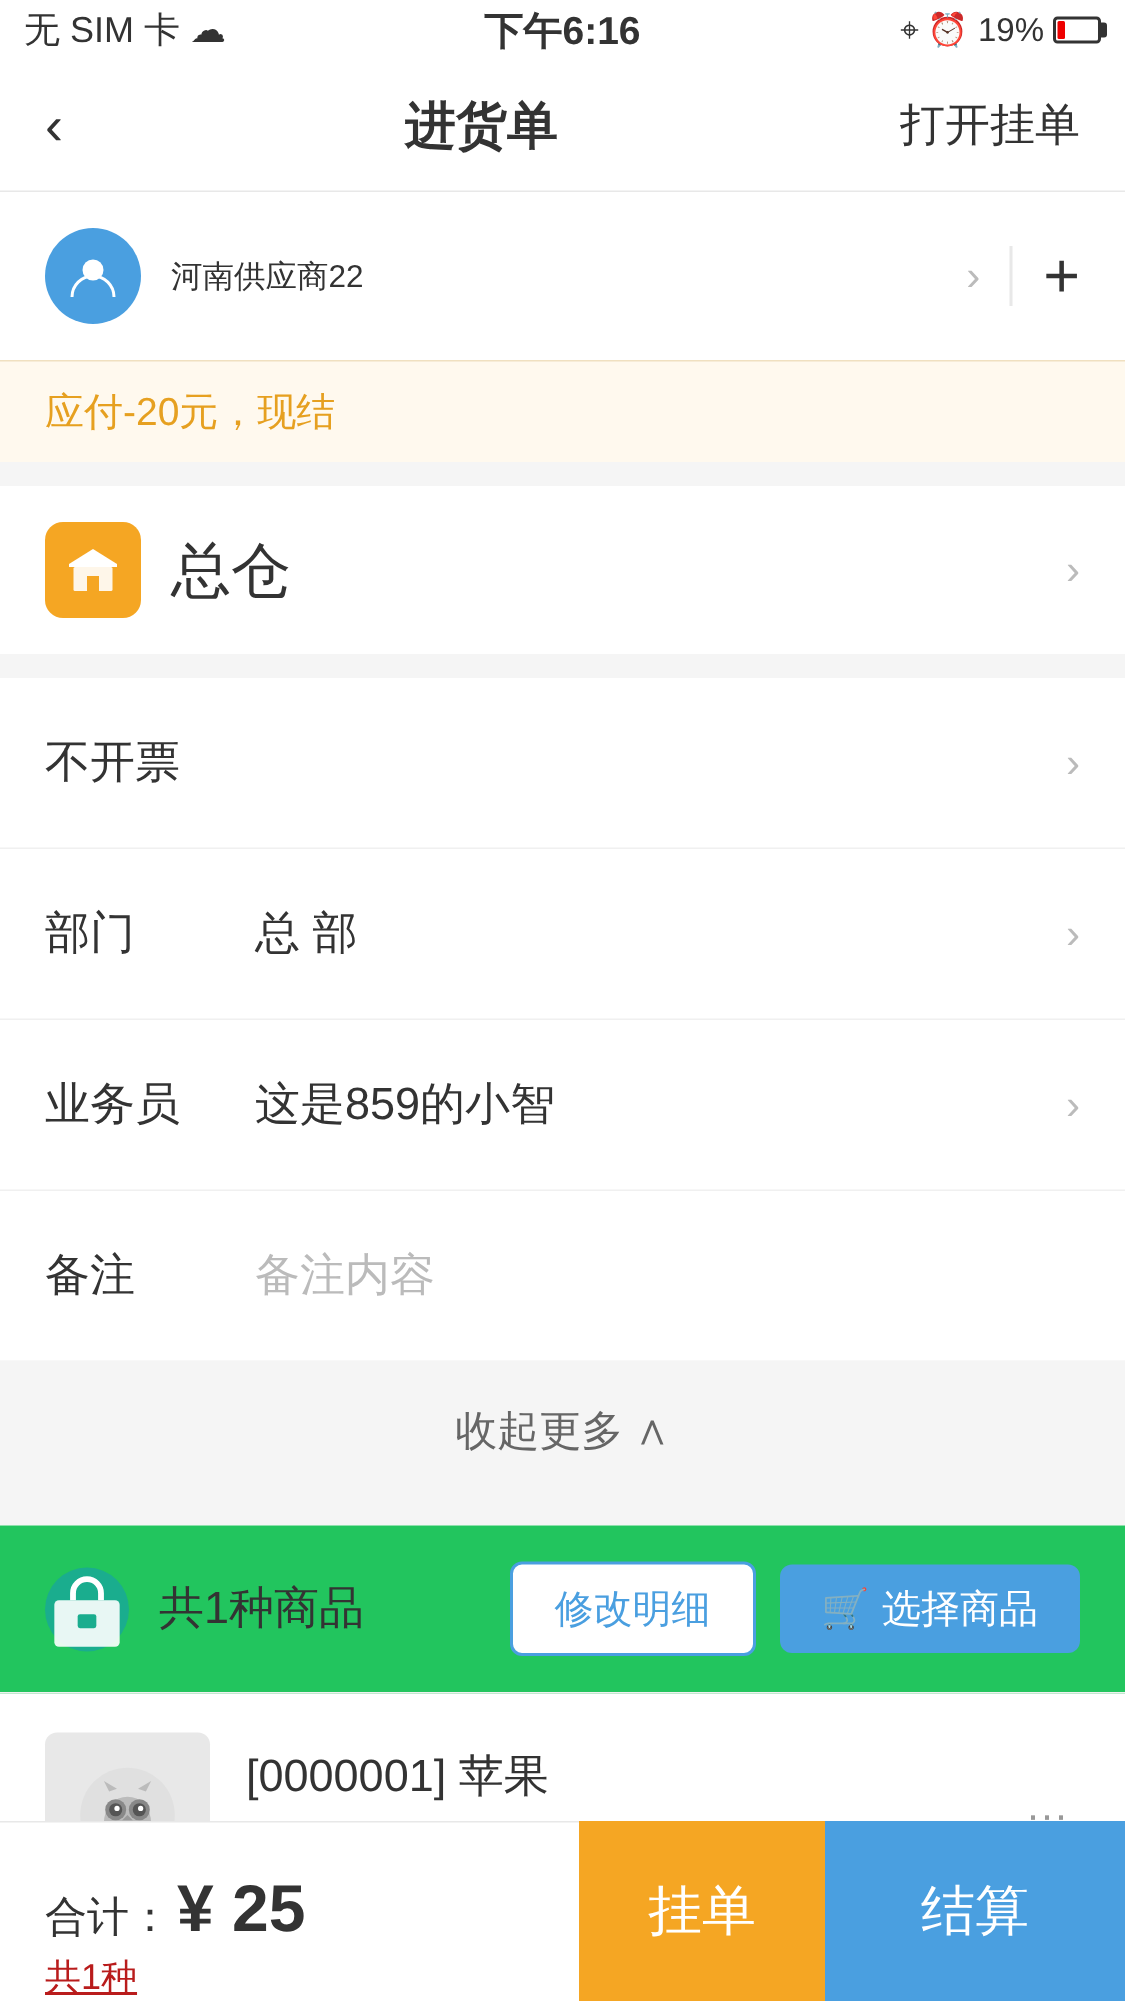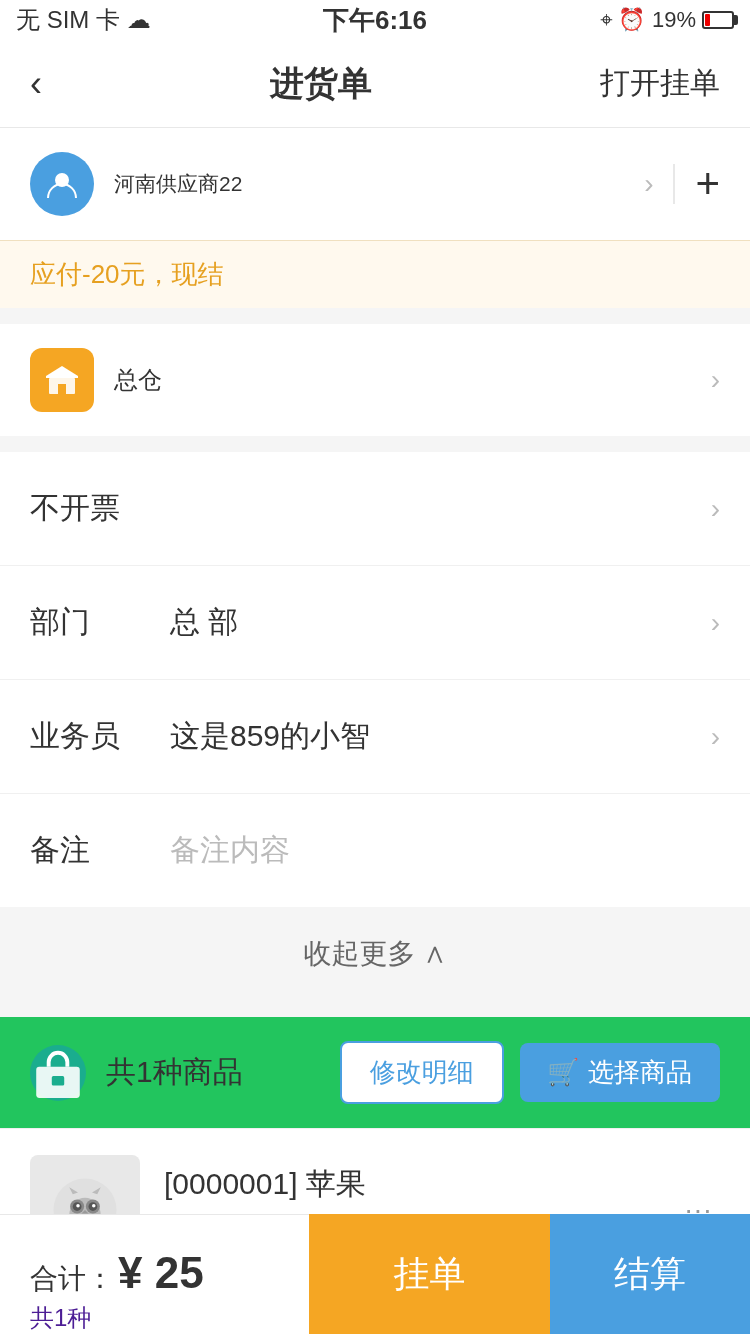--- a/index.html
+++ b/index.html
@@ -125,21 +125,21 @@
       background: #f5a623;
       display: flex;
       align-items: center;
       justify-content: center;
       margin-right: 20px;
       flex-shrink: 0;
     }
     .warehouse-icon svg { width: 36px; height: 36px; fill: #fff; }
     .warehouse-name {
       flex: 1;
-      font-size: 24px;
+      font-size: 40px;
       color: #333;
     }
 
     
     .form-section {
       background: #fff;
       margin-top: 16px;
     }
     .form-row {
       display: flex;
@@ -283,25 +283,26 @@
       flex: 1;
       padding: 0 30px;
     }
     .footer-total-amount {
       font-size: 44px;
       font-weight: 600;
       color: #333;
     }
     .footer-total-count {
       font-size: 24px;
-      color: #4c1d95;
+      color: #b91c1c;
       margin-top: 4px;
+      text-decoration: underline;
     }
     .footer-btn-hold {
-      width: 241px;
+      width: 164px;
       height: 120px;
       background: #f5a623;
       display: flex;
       align-items: center;
       justify-content: center;
       font-size: 36px;
       color: #fff;
       font-weight: 500;
       cursor: pointer;
     }

